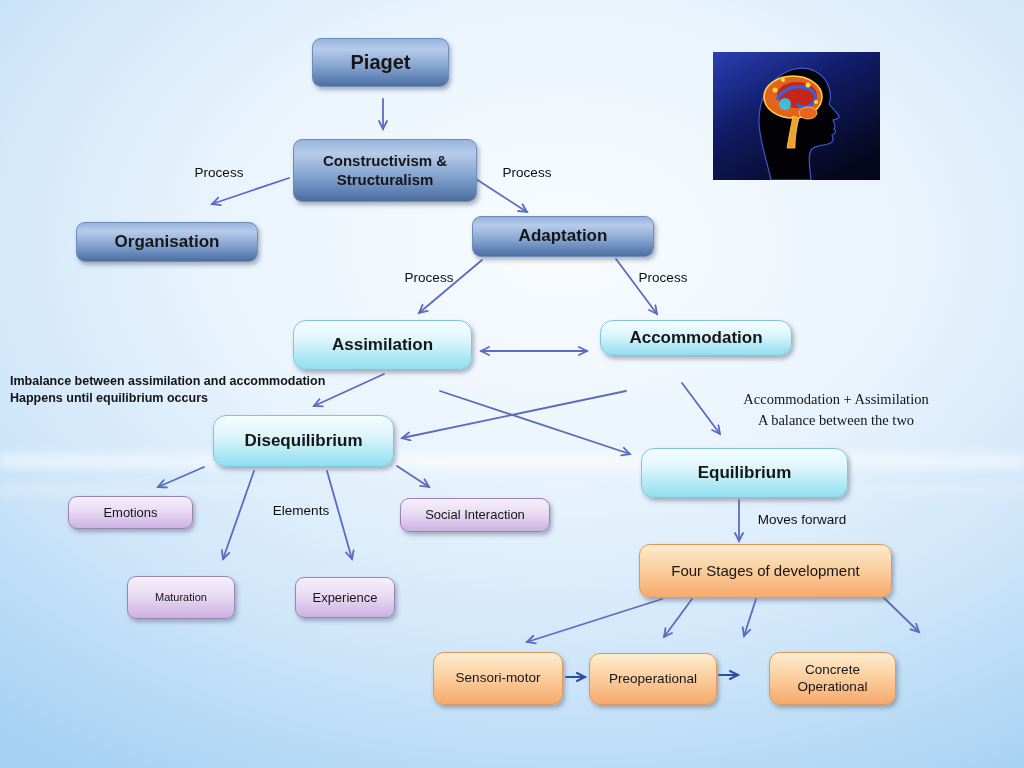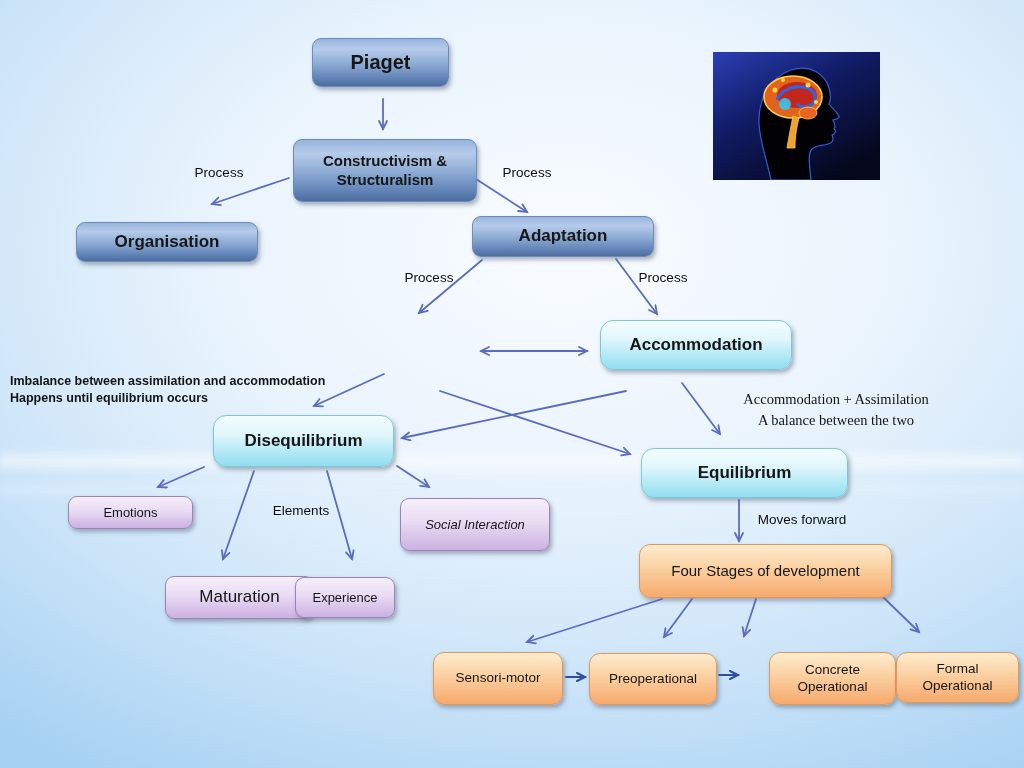--- a/index.html
+++ b/index.html
@@ -107,42 +107,45 @@
     </div>
 
   <div class="node blue" style="left:76px;top:222px;width:182px;height:40px;font-size:17px;">
     <span>Organisation</span>
     </div>
 
   <div class="node blue" style="left:472px;top:216px;width:182px;height:41px;font-size:17px;">
     <span>Adaptation</span>
     </div>
 
+  <div class="node cyan" style="left:293px;top:320px;width:179px;height:50px;font-size:17px;">
+    <span>Assimilation</span>
+    </div>
 
-  <div class="node cyan" style="left:600px;top:320px;width:192px;height:50px;font-size:17px;">
+  <div class="node cyan" style="left:600px;top:320px;width:192px;height:36px;font-size:17px;">
     <span>Accommodation</span>
     </div>
 
   <div class="node cyan" style="left:213px;top:415px;width:181px;height:52px;font-size:17px;">
     <span>Disequilibrium</span>
     </div>
 
   <div class="node cyan" style="left:641px;top:448px;width:207px;height:50px;font-size:17px;">
     <span>Equilibrium</span>
     </div>
 
   <div class="node purple" style="left:68px;top:496px;width:125px;height:33px;font-size:13px;">
     <span>Emotions</span>
     </div>
 
-  <div class="node purple" style="left:400px;top:498px;width:150px;height:53px;font-size:13px;font-style:italic;">
+  <div class="node purple" style="left:400px;top:498px;width:150px;height:34px;font-size:13px;">
     <span>Social Interaction</span>
     </div>
 
-  <div class="node purple" style="left:127px;top:576px;width:149px;height:43px;font-size:17px;margin-left:38px;">
+  <div class="node purple" style="left:127px;top:576px;width:108px;height:43px;font-size:11px;">
     <span>Maturation</span>
     </div>
 
   <div class="node purple" style="left:295px;top:577px;width:100px;height:41px;font-size:13px;">
     <span>Experience</span>
     </div>
 
   <div class="node orange" style="left:639px;top:544px;width:253px;height:54px;font-size:15px;">
     <span>Four Stages of development</span>
     </div>
@@ -152,23 +155,20 @@
     </div>
 
   <div class="node orange" style="left:589px;top:653px;width:128px;height:52px;font-size:13.5px;">
     <span>Preoperational</span>
     </div>
 
   <div class="node orange" style="left:742px;top:652px;width:127px;height:53px;font-size:13.5px;margin-left:27px;">
     <span>Concrete Operational</span>
     </div>
 
-  <div class="node orange" style="left:896px;top:652px;width:123px;height:51px;font-size:13.5px;">
-    <span>Formal Operational</span>
-    </div>
 
   <div class="lbl proc" style="left:219px;top:165px;">Process</div>
   <div class="lbl proc" style="left:527px;top:165px;">Process</div>
   <div class="lbl proc" style="left:429px;top:270px;">Process</div>
   <div class="lbl proc" style="left:663px;top:270px;">Process</div>
   <div class="lbl proc" style="left:291px;top:503px;padding-left:20px;">Elements</div>
   <div class="lbl proc" style="left:802px;top:512px;">Moves forward</div>
 
   <div class="bold-note" style="top:374px;">Imbalance between assimilation and accommodation</div>
   <div class="bold-note" style="top:391px;">Happens until equilibrium occurs</div>

